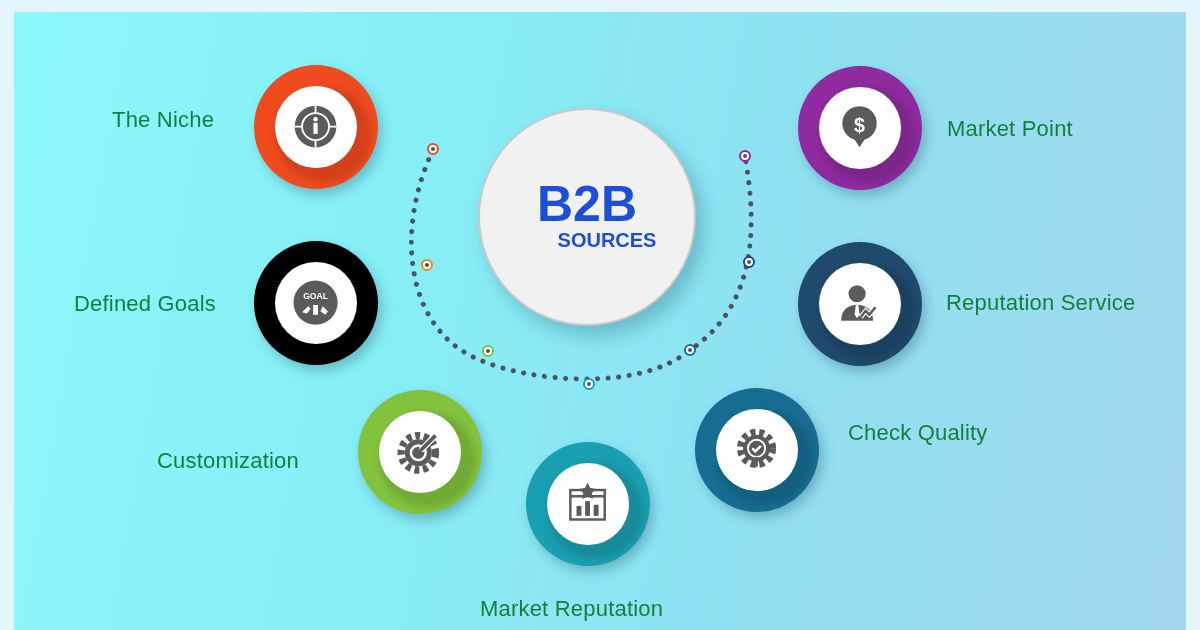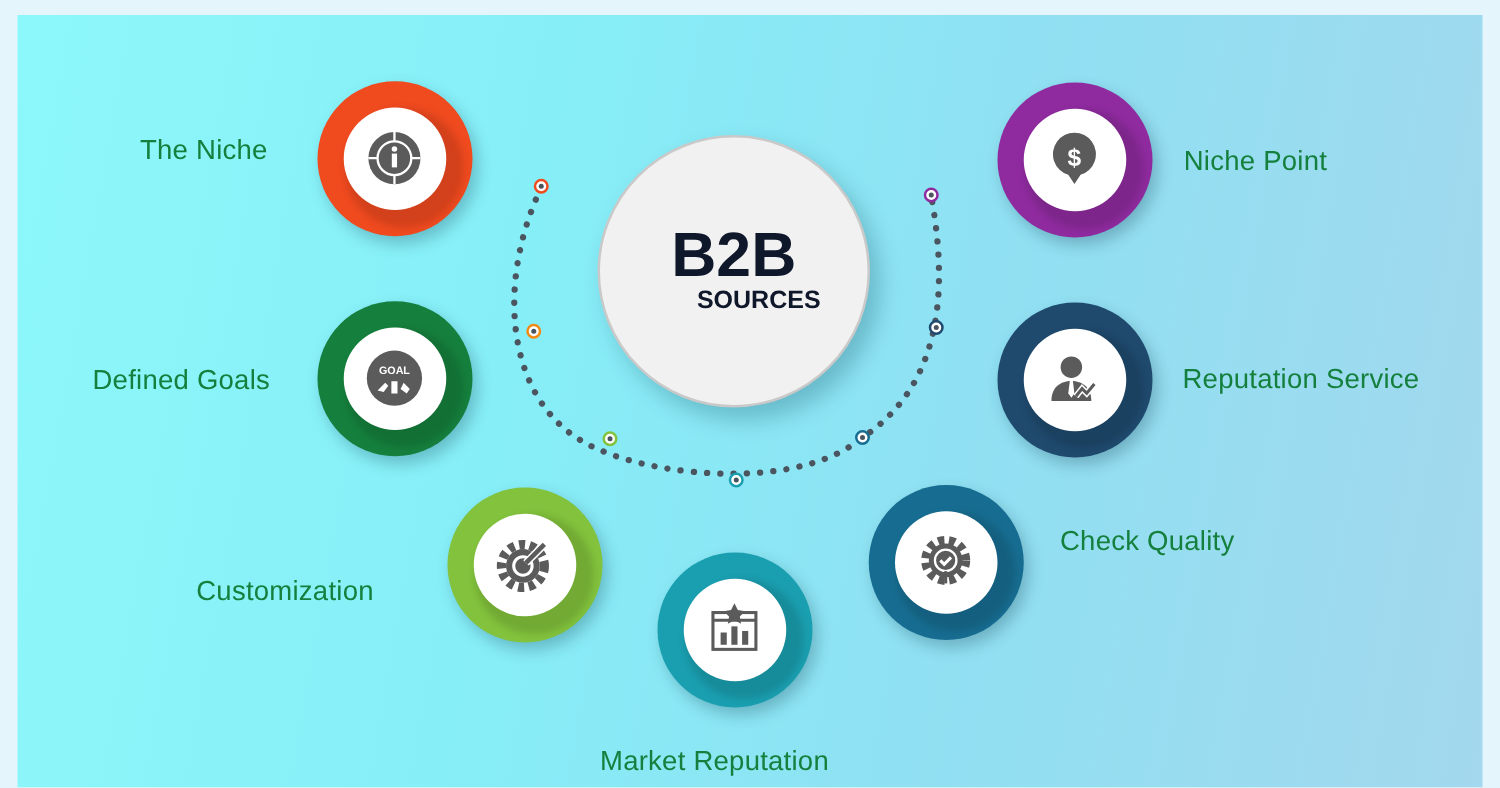--- a/index.html
+++ b/index.html
@@ -10,21 +10,21 @@
   .outer { position:absolute; border-radius:50%; box-shadow: 4px 6px 12px rgba(0,40,60,0.25); }
   .outer::after { content:""; position:absolute; left:18%; top:18%; width:76%; height:76%; border-radius:50%;
                   background:rgba(0,0,0,0.12); filter:blur(3px); }
   .inner { position:absolute; left:17%; top:17%; width:66%; height:66%; border-radius:50%; background:#fff; z-index:2;
            display:flex; align-items:center; justify-content:center; }
   .inner svg { width:60%; height:60%; }
   .label { position:absolute; color:#15803d; font-size:22px; letter-spacing:0.2px; white-space:nowrap; }
   .center { position:absolute; left:478px; top:108px; width:218px; height:218px; border-radius:50%;
             background:#f1f1f2; border:2px solid #c9c9c9; box-sizing:border-box;
             box-shadow: 8px 10px 18px rgba(0,60,80,0.25);
-            display:flex; flex-direction:column; align-items:center; justify-content:center; color:#0f172a; }
+            display:flex; flex-direction:column; align-items:center; justify-content:center; color:#1d4ed8; }
   .c1 { font-size:50px; font-weight:bold; line-height:46px; }
   .c2 { font-size:38px; font-weight:bold; line-height:40px; }
   .c3 { font-size:20px; font-weight:bold; line-height:26px;margin-left:40px; }
   svg.arc { position:absolute; left:0; top:0; }
 </style>
 </head>
 <body>
 
 <div class="panel"></div>
 
@@ -61,21 +61,21 @@
     <circle cx="20" cy="20" r="17" fill="#5b5b5b"></circle>
         <circle cx="20" cy="20" r="11" fill="none" stroke="#fff" stroke-width="1.5"></circle>
     <path d="M20 3v6M20 31v6M3 20h6M31 20h6" stroke="#fff" stroke-width="1.5"></path>
     <circle cx="20" cy="14" r="1.8" fill="#fff"></circle>
         <rect x="18.3" y="17" width="3.4" height="9" fill="#fff"></rect>
       </svg>
     </div>
 </div>
 <div class="label" style="left:112px;top:107px;">The Niche</div>
 
-<div class="outer" style="left:254px;top:241px;width:124px;height:124px;background:#15803d;">
+<div class="outer" style="left:254px;top:241px;width:124px;height:124px;background:#000000;">
   <div class="inner">
       <svg viewBox="0 0 40 40">
     <circle cx="20" cy="20" r="18" fill="#5b5b5b"></circle>
     <text x="20" y="17" font-size="7" font-weight="bold" fill="#fff" text-anchor="middle" font-family="Liberation Sans, sans-serif">GOAL</text>
     <path d="M9 28l5-5 2 2-3 4zM18 22h4v8h-4zM26 23l4 4-2 3-4-3z" fill="#fff"></path>
       </svg>
     </div>
 </div>
 <div class="label" style="left:74px;top:291px;">Defined Goals</div>
 
@@ -83,21 +83,21 @@
   <div class="inner">
       <svg viewBox="0 0 40 40">
     <circle cx="19" cy="21" r="14" fill="none" stroke="#5b5b5b" stroke-width="6" stroke-dasharray="4 3"></circle>
     <circle cx="19" cy="21" r="11" fill="#5b5b5b"></circle>
         <circle cx="19" cy="21" r="6" fill="none" stroke="#fff" stroke-width="2"></circle>
     <path d="M21 19l12-12" stroke="#fff" stroke-width="5"></path>
         <path d="M21 19l12-12" stroke="#5b5b5b" stroke-width="3"></path>
       </svg>
     </div>
 </div>
-<div class="label" style="left:157px;top:460px;">Customization</div>
+<div class="label" style="left:157px;top:448px;">Customization</div>
 
 <div class="outer" style="left:526px;top:442px;width:124px;height:124px;background:#1a9fb0;">
   <div class="inner">
       <svg viewBox="0 0 40 40">
     <rect x="6" y="9" width="28" height="24" fill="none" stroke="#5b5b5b" stroke-width="2"></rect>
         <path d="M6 14h28" stroke="#5b5b5b" stroke-width="2"></path>
     <path d="M20 3l2.2 4.4 4.8.7-3.5 3.4.8 4.8L20 14l-4.3 2.3.8-4.8L13 8.1l4.8-.7z" fill="#5b5b5b"></path>
     <rect x="11" y="22" width="4" height="8" fill="#5b5b5b"></rect>
         <rect x="18" y="18" width="4" height="12" fill="#5b5b5b"></rect>
         <rect x="25" y="21" width="4" height="9" fill="#5b5b5b"></rect>
@@ -133,13 +133,13 @@
 <div class="label" style="left:946px;top:290px;">Reputation Service</div>
 
 <div class="outer" style="left:798px;top:66px;width:124px;height:124px;background:#8f2b9f;">
   <div class="inner">
       <svg viewBox="0 0 40 40">
     <path d="M20 36l-4-6A14 14 0 1 1 24 30z" fill="#5b5b5b"></path>
     <text x="20" y="24" font-size="16" font-weight="bold" fill="#fff" text-anchor="middle" font-family="Liberation Sans, sans-serif">$</text>
       </svg>
     </div>
 </div>
-<div class="label" style="left:947px;top:116px;">Niche Point</div>
+<div class="label" style="left:947px;top:116px;">Market Point</div>
 
 </body></html>

